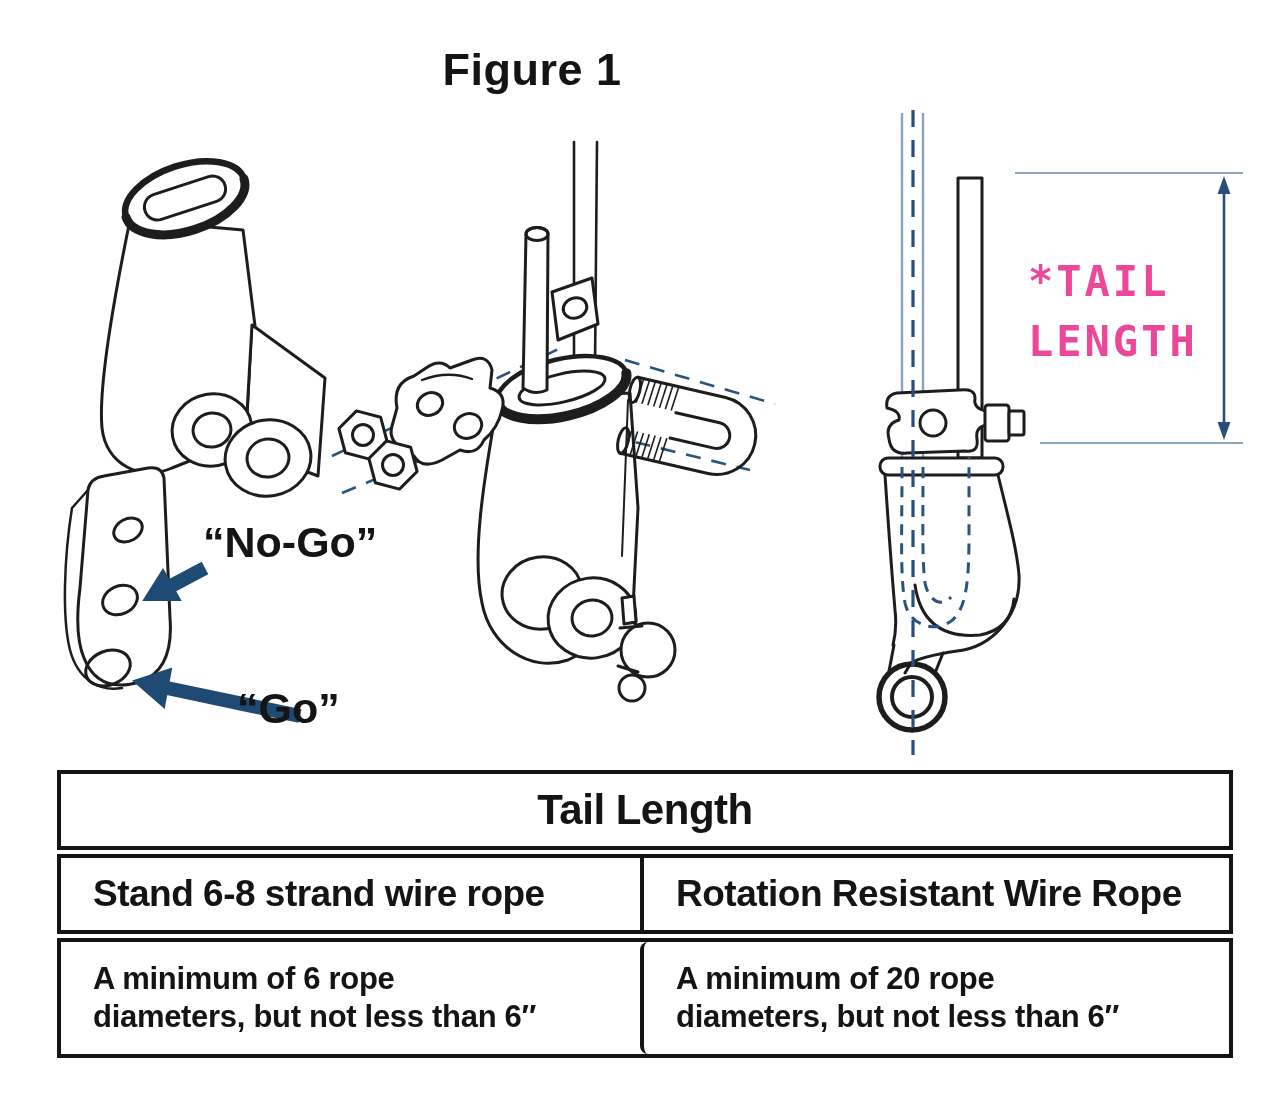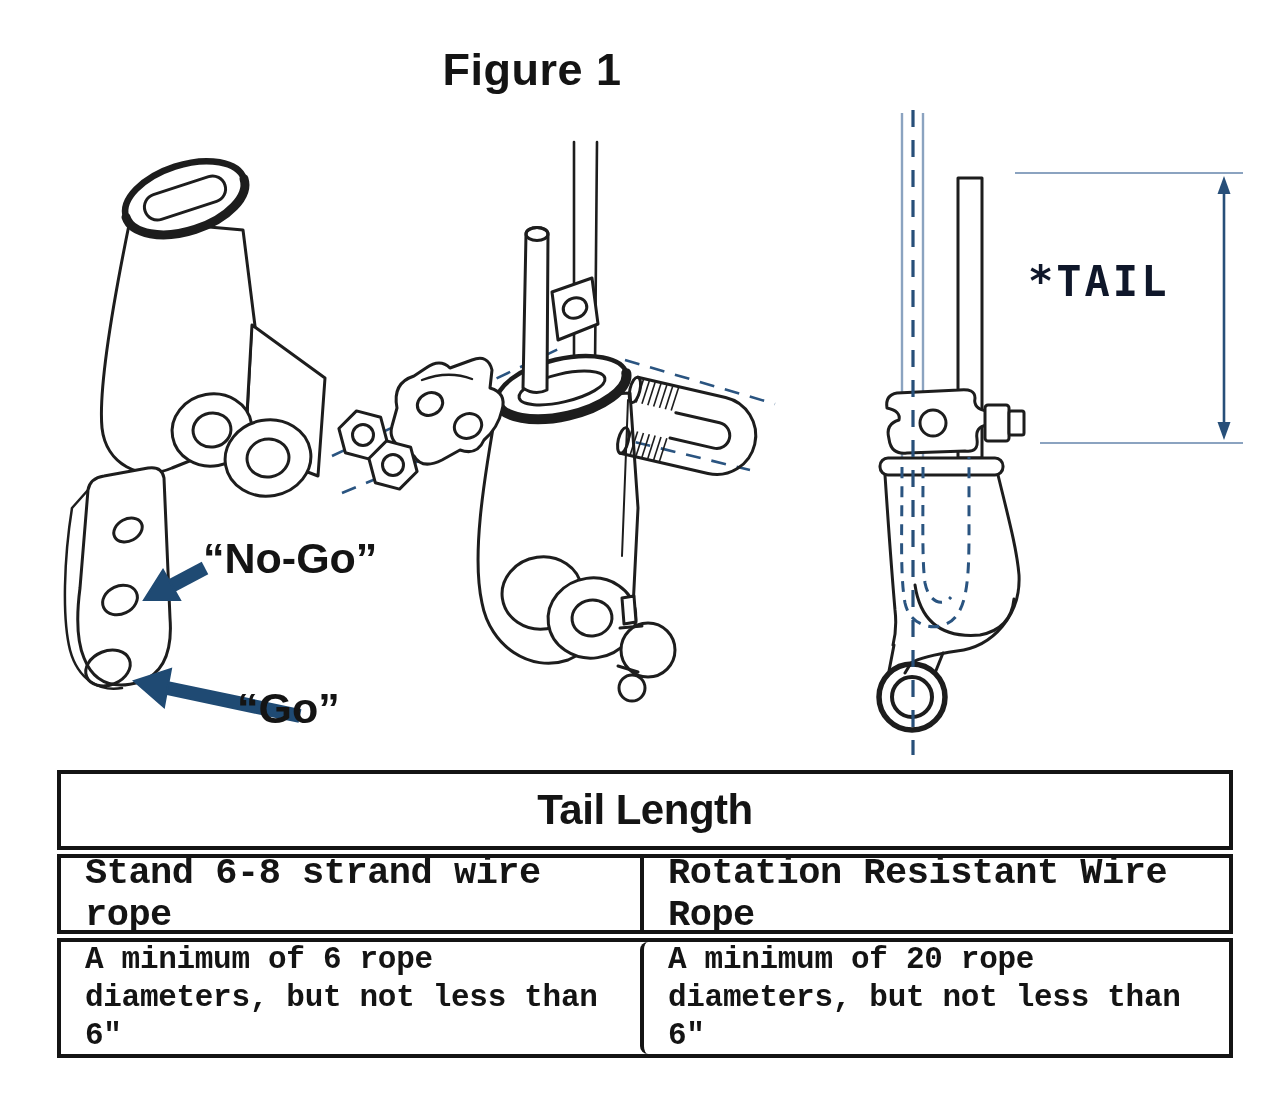--- a/index.html
+++ b/index.html
@@ -2,34 +2,34 @@
 <html><head>
 <meta charset="utf-8">
 <style>
   html,body{margin:0;padding:0;background:#fff;}
   #stage{position:relative;width:1280px;height:1117px;background:#ffffff;overflow:hidden;
          font-family:"Liberation Sans",sans-serif;color:#141414;}
   .abs{position:absolute;}
   .figure-title{left:0;top:44px;width:1064px;text-align:center;
       font-size:45px;font-weight:700;letter-spacing:0.5px;}
   .callout{font-size:43px;font-weight:700;letter-spacing:0px;}
-  .no-go{left:203px;top:534px;}
+  .no-go{left:203px;top:518px;}
   .go{left:237px;top:684px;}
-  .mono-label{font-family:"DejaVu Sans Mono",monospace;font-weight:700;color:#0f172a;}
+  .mono-label{font-family:"DejaVu Sans Mono",monospace;font-weight:700;color:#ec4899;}
   .tail-length{left:1028px;top:252px;font-size:42px;line-height:60px;letter-spacing:3px;}
   .right-label{left:1010px;top:660px;font-size:42px;letter-spacing:4px;}
   
   .tbl{left:45px;top:770px;width:1188px;}
   .tbl-box{box-sizing:border-box;border:4px solid #141414;background:#fff;margin-left:12px;}
   .tbl-header{height:80px;display:flex;align-items:center;justify-content:center;
       font-size:42px;font-weight:700;letter-spacing:-0.5px;}
   .tbl-row{margin-top:4px;display:flex;align-items:stretch;}
   .tbl-row.head-row{height:80px;}
   .tbl-row.val-row{height:120px;}
-  .cell{box-sizing:border-box;display:flex;align-items:center;padding:6px 18px 6px 24px;font-family:Liberation Mono, monospace;}
+  .cell{box-sizing:border-box;display:flex;align-items:center;padding:6px 18px 6px 32px;}
   .cell.c-left{flex:0 0 579px;}
   .cell.c-right{flex:1 1 auto;border-left:4px solid #141414;}
   .head-row .cell{font-size:37px;font-weight:700;letter-spacing:-0.5px;}
   .val-row .cell{font-size:31px;font-weight:700;line-height:38px;white-space:pre-line;letter-spacing:-0.3px;border-radius:8px;}
   svg{position:absolute;overflow:visible;}
   .ink{stroke:#1d1d1d;fill:none;stroke-width:3;stroke-linecap:round;stroke-linejoin:round;}
   .inkw{stroke:#1d1d1d;fill:#ffffff;stroke-width:3;stroke-linejoin:round;}
 </style>
 </head>
 <body>
@@ -190,20 +190,21 @@
       <line x1="379" y1="78" x2="379" y2="328" stroke="#274f79" stroke-width="2.6"></line>
       <polygon points="379,71 372.5,89 385.5,89" fill="#274f79"></polygon>
       <polygon points="379,335 372.5,317 385.5,317" fill="#274f79"></polygon>
     </g>
   </svg>
 
   <div class="abs callout no-go">“No-Go”</div>
   <div class="abs callout go">“Go”</div>
   <div class="abs mono-label tail-length">
     <div>*TAIL</div>
+    <div>LENGTH</div>
   </div>
 
   <div class="abs tbl">
     <div class="tbl-box tbl-header">Tail Length</div>
     <div class="tbl-box tbl-row head-row">
       <div class="cell c-left">Stand 6-8 strand wire rope</div>
       <div class="cell c-right">Rotation Resistant Wire Rope</div>
     </div>
     <div class="tbl-box tbl-row val-row">
       <div class="cell c-left">A minimum of 6 rope

